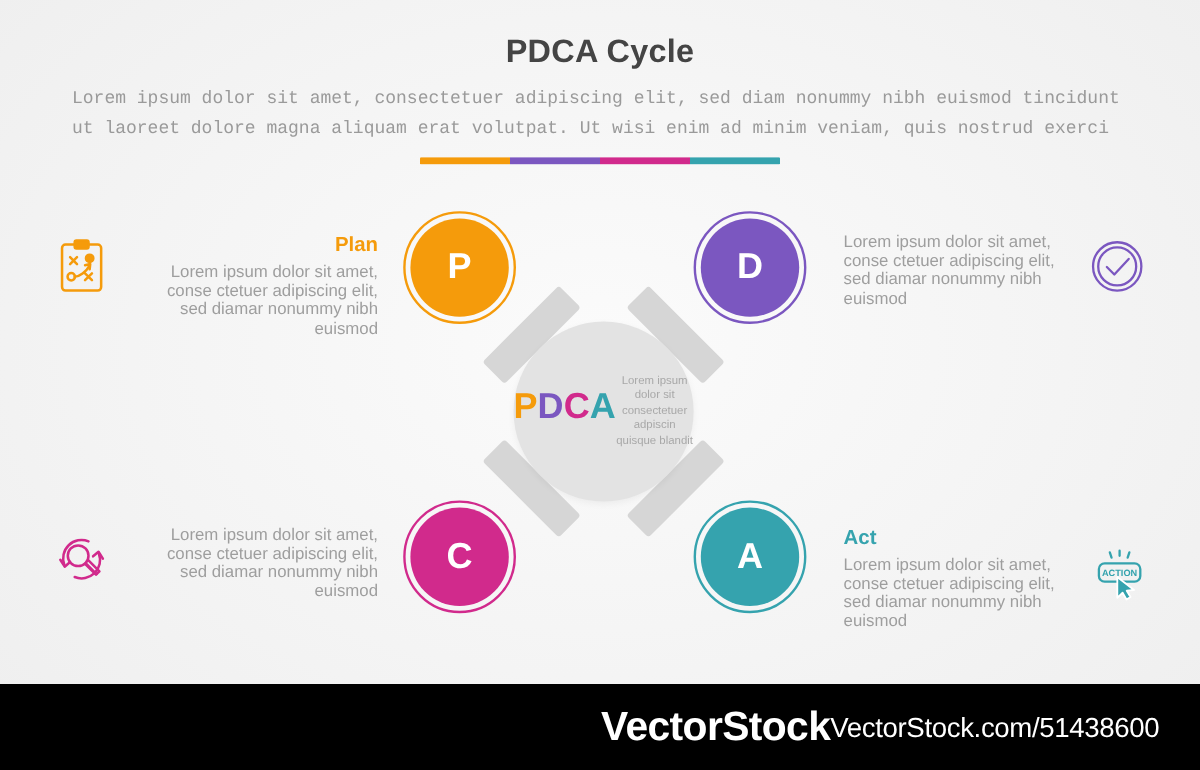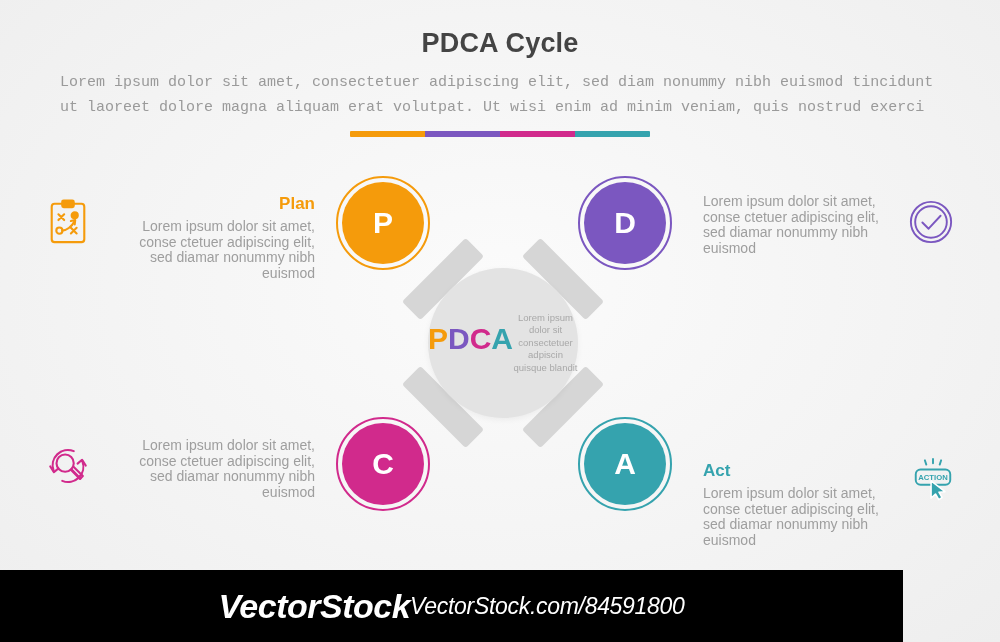--- a/index.html
+++ b/index.html
@@ -144,29 +144,28 @@
   .block.left-align { text-align: left; }
 
   
   .side-icon { position: absolute; width: 46px; height: 46px; }
 
   
   .footer {
     position: absolute;
     left: 0;
     bottom: 0;
-    width: 903px;
+    width: 1000px;
     height: 72px;
     background: #000000;
     display: flex;
     align-items: center;
-    justify-content: center;
+    justify-content: flex-end;
     box-sizing: border-box;
     padding: 0 34px;
-    font-style: italic;
   }
   .footer .brand {
     color: #ffffff;
     font-size: 34px;
     font-weight: bold;
     letter-spacing: -0.5px;
   }
   .footer .url {
     color: #ffffff;
     font-size: 23px;
@@ -226,21 +225,21 @@
       <div class="head" style="color: rgb(245, 155, 11);">Plan</div>
       <div class="body">Lorem ipsum dolor sit amet, conse ctetuer adipiscing elit, sed diamar nonummy nibh euismod</div>
     </div>
     <div class="block left-align" style="left:703px; top:194px;">
       <div class="body">Lorem ipsum dolor sit amet, conse ctetuer adipiscing elit, sed diamar nonummy nibh euismod</div>
     </div>
     <div class="block right-align" style="left:115px; top:438px;">
       <div class="body">Lorem ipsum dolor sit amet, conse ctetuer adipiscing elit, sed diamar nonummy nibh euismod</div>
     </div>
     <div class="block left-align" style="left:703px; top:438px;">
-      <div class="head" style="color: rgb(53, 163, 174); margin-top: 23px;">Act</div>
+      <div class="head" style="color: rgb(53, 163, 174);">Act</div>
       <div class="body">Lorem ipsum dolor sit amet, conse ctetuer adipiscing elit, sed diamar nonummy nibh euismod</div>
     </div>
 
     <div class="side-icon" style="left:45px; top:199px;">
       <svg viewBox="0 0 48 48" width="46" height="46" fill="none" stroke="#F59B0B" stroke-width="2.2" stroke-linecap="round" stroke-linejoin="round">
         <rect x="7" y="5" width="34" height="40" rx="3"></rect>
         <rect x="18" y="1.5" width="12" height="7" rx="1.5" fill="#F59B0B" stroke="#F59B0B"></rect>
         <path d="M14 16 L20 22 M20 16 L14 22"></path>
         <path d="M27 30 L33 36 M33 30 L27 36"></path>
         <circle cx="15" cy="33" r="3.2"></circle>
@@ -276,16 +275,16 @@
         <text x="24" y="25.4" font-family="Liberation Sans, sans-serif" font-size="8" font-weight="bold" fill="#35A3AE" stroke="none" text-anchor="middle">ACTION</text>
         <path d="M17 9 L15.5 4.5 M24 7.5 L24 3 M31 9 L32.5 4.5"></path>
         <path d="M22 26 L22 44 L26.6 39.6 L30 45.5 L33.5 43.3 L30.2 37.8 L36.5 37.2 Z" fill="#35A3AE" stroke="#ffffff" stroke-width="1.6"></path>
       </svg>
     </div>
 
   </div>
 
   <div class="footer">
     <div class="brand">VectorStock</div>
-    <div class="url">VectorStock.com/84591800</div>
+    <div class="url">VectorStock.com/51438600</div>
   </div>
 
 </div>
 
 </body></html>

